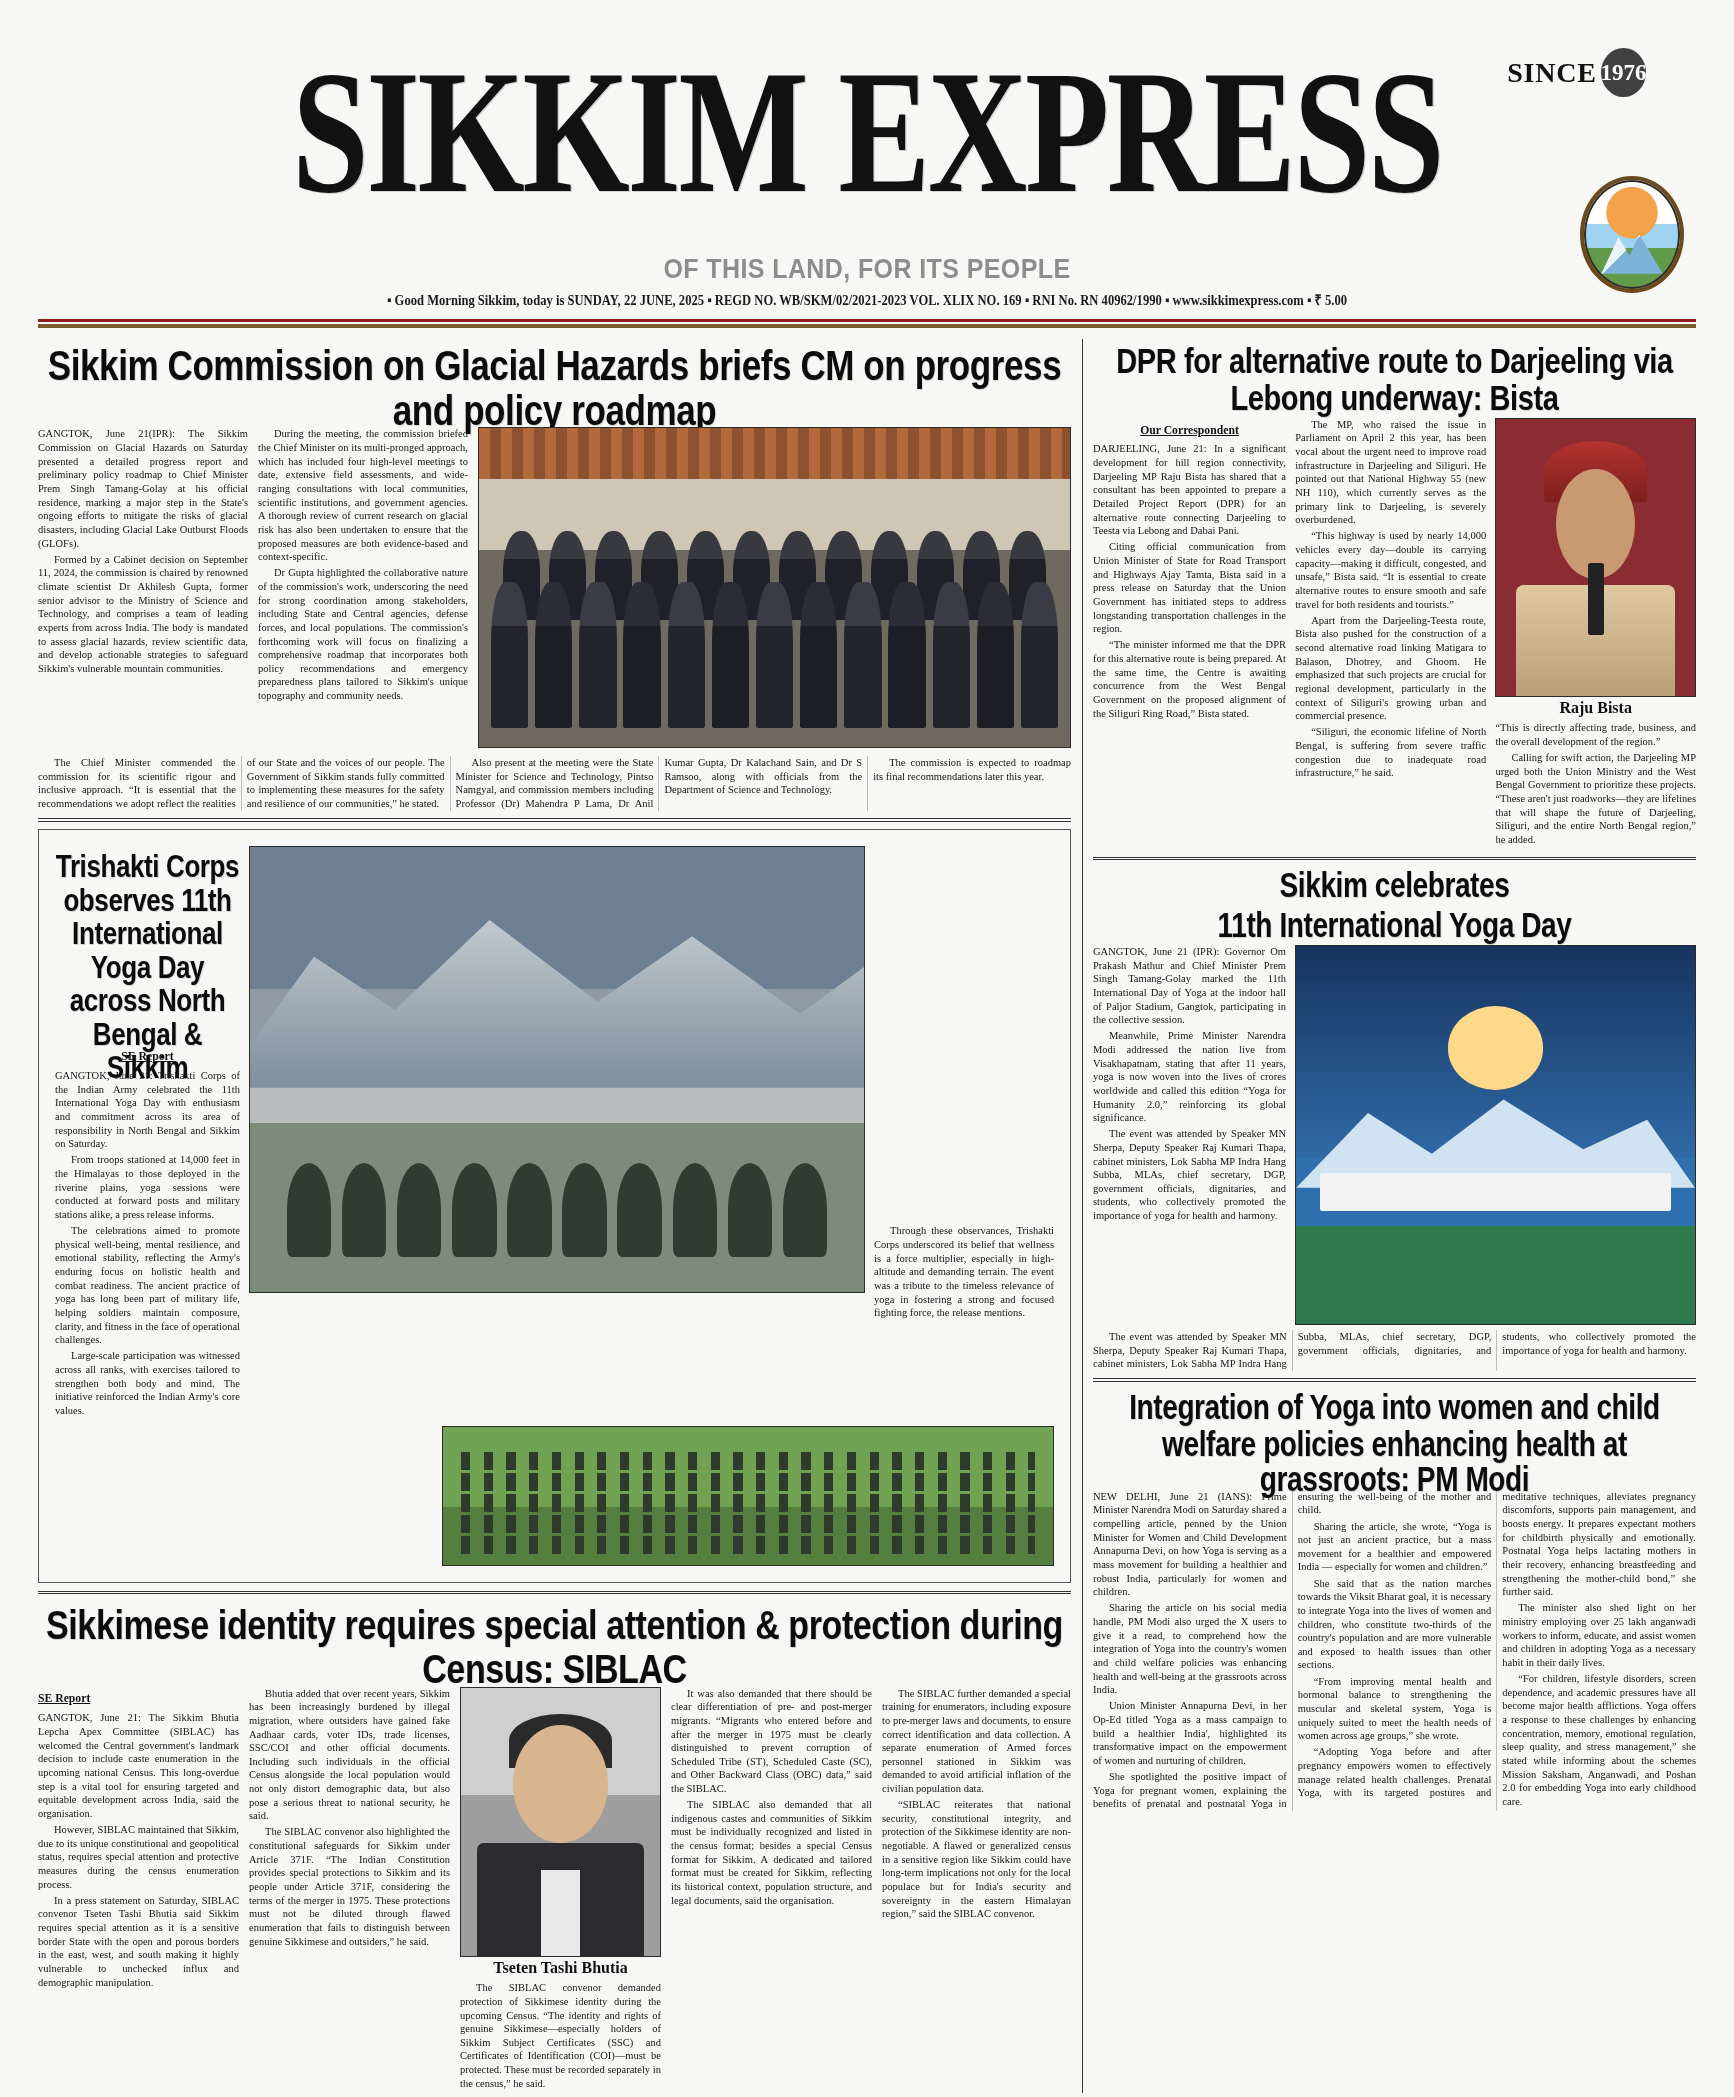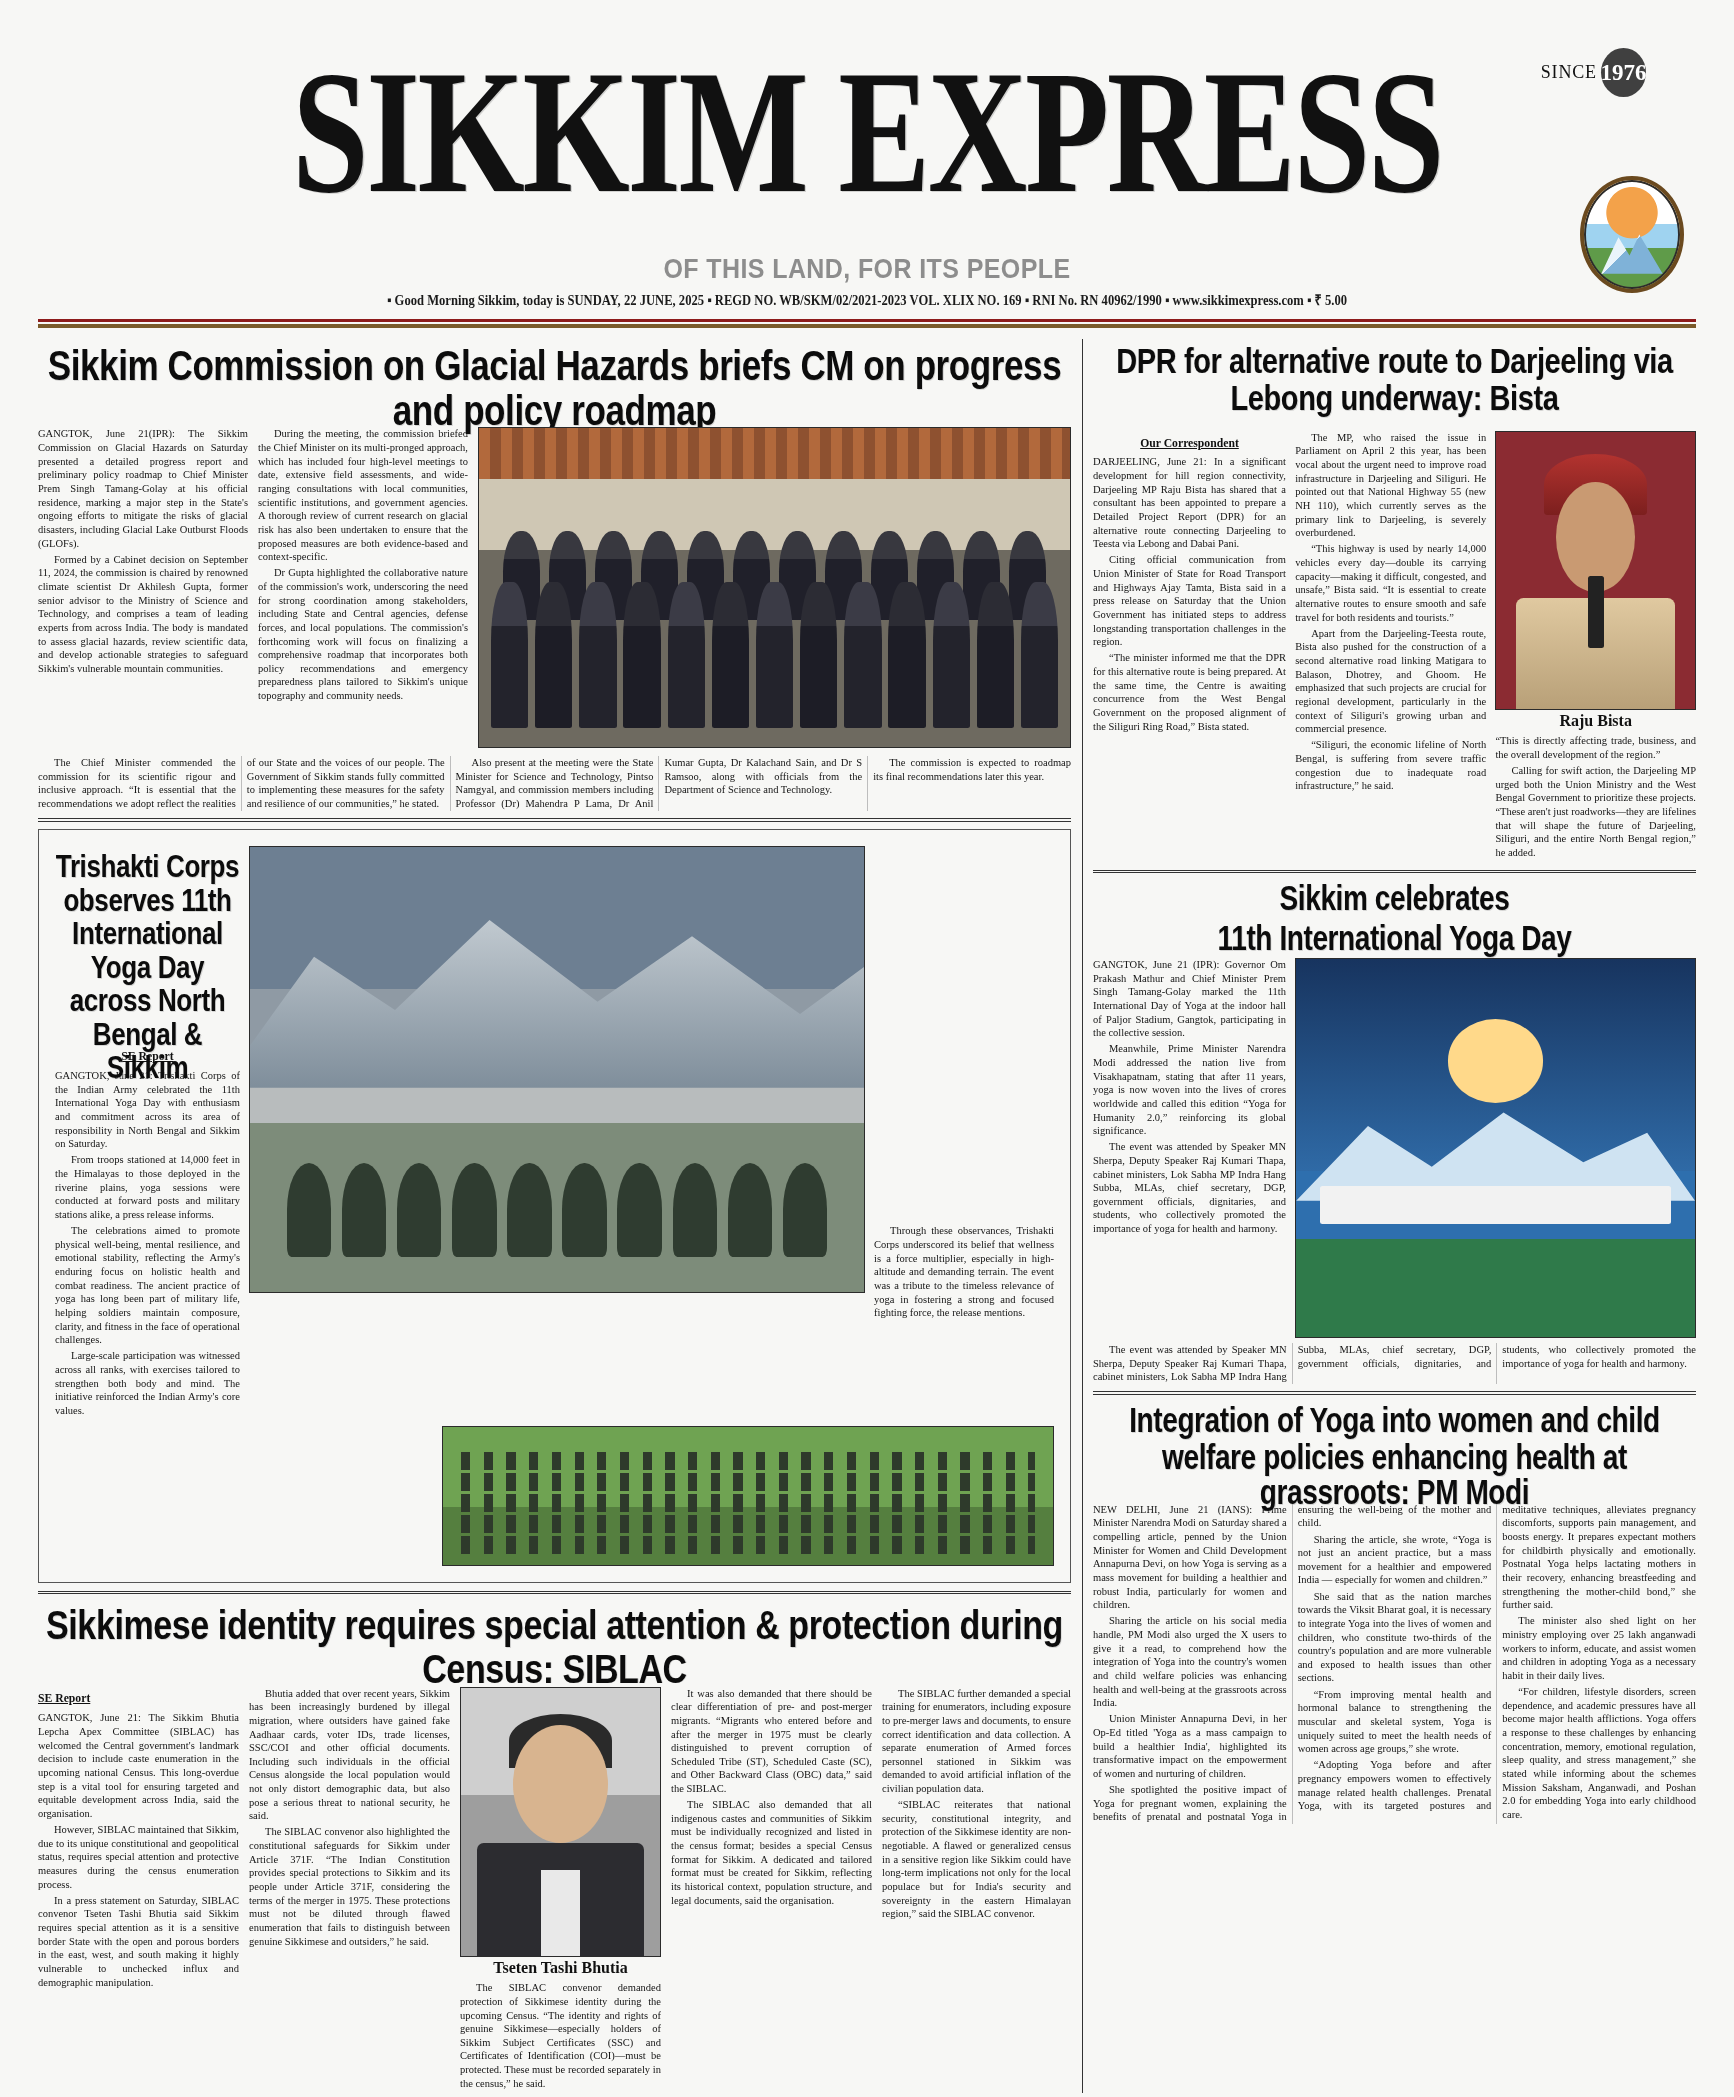--- a/index.html
+++ b/index.html
@@ -7,21 +7,21 @@
   .page{
     width:1734px;height:2626px;background:#f7f7f5;position:relative;
     box-sizing:border-box;padding:0;overflow:hidden;
   }
   
   .masthead{position:relative;padding:17px 38px 0 38px;}
   .since-badge{
     position:absolute;right:88px;top:48px;display:flex;align-items:center;gap:4.2px;
   }
   .since-word{
-    font-family:"Liberation Serif",serif;font-weight:normal;font-size:18px;letter-spacing:0.8px;color:#111;
+    font-family:"Liberation Serif",serif;font-weight:bold;font-size:28px;letter-spacing:0.8px;color:#111;
   }
   .since-circle{
     width:45px;height:49px;border-radius:50%;background:#404040;color:#fff;
     display:flex;align-items:center;justify-content:center;font-weight:bold;font-size:23px;
     font-family:"Liberation Serif",serif;
   }
   .nameplate{
     text-align:center;font-family:"Liberation Serif",serif;font-weight:bold;
     font-size:138px;line-height:0.92;letter-spacing:-2.5px;color:#111;
     margin:34px 0 0 0;transform:scaleY(1.28);transform-origin:center top;
@@ -315,21 +315,21 @@
             <p class="body">“SIBLAC reiterates that national security, constitutional integrity, and protection of the Sikkimese identity are non-negotiable. A flawed or generalized census in a sensitive region like Sikkim could have long-term implications not only for the local populace but for India's security and sovereignty in the eastern Himalayan region,” said the SIBLAC convenor.</p>
           </div>
         </div>
       </div>
     </div>
 
     <div class="colR">
 
       <div>
         <h1 class="head h-dpr">DPR for alternative route to Darjeeling via Lebong underway: Bista</h1>
-        <div style="display:flex;gap:9.2px;margin-top:27px;">
+        <div style="display:flex;gap:9.2px;margin-top:14px;">
           <div style="width:193px;">
             <div class="byline">Our Correspondent</div>
             <p class="body first">DARJEELING, June 21: In a significant development for hill region connectivity, Darjeeling MP Raju Bista has shared that a consultant has been appointed to prepare a Detailed Project Report (DPR) for an alternative route connecting Darjeeling to Teesta via Lebong and Dabai Pani.</p>
             <p class="body">Citing official communication from Union Minister of State for Road Transport and Highways Ajay Tamta, Bista said in a press release on Saturday that the Union Government has initiated steps to address longstanding transportation challenges in the region.</p>
             <p class="body">“The minister informed me that the DPR for this alternative route is being prepared. At the same time, the Centre is awaiting concurrence from the West Bengal Government on the proposed alignment of the Siliguri Ring Road,” Bista stated.</p>
           </div>
           <div style="width:191px;">
             <p class="body">The MP, who raised the issue in Parliament on April 2 this year, has been vocal about the urgent need to improve road infrastructure in Darjeeling and Siliguri. He pointed out that National Highway 55 (new NH 110), which currently serves as the primary link to Darjeeling, is severely overburdened.</p>
             <p class="body">“This highway is used by nearly 14,000 vehicles every day—double its carrying capacity—making it difficult, congested, and unsafe,” Bista said. “It is essential to create alternative routes to ensure smooth and safe travel for both residents and tourists.”</p>
             <p class="body">Apart from the Darjeeling-Teesta route, Bista also pushed for the construction of a second alternative road linking Matigara to Balason, Dhotrey, and Ghoom. He emphasized that such projects are crucial for regional development, particularly in the context of Siliguri's growing urban and commercial presence.</p>

